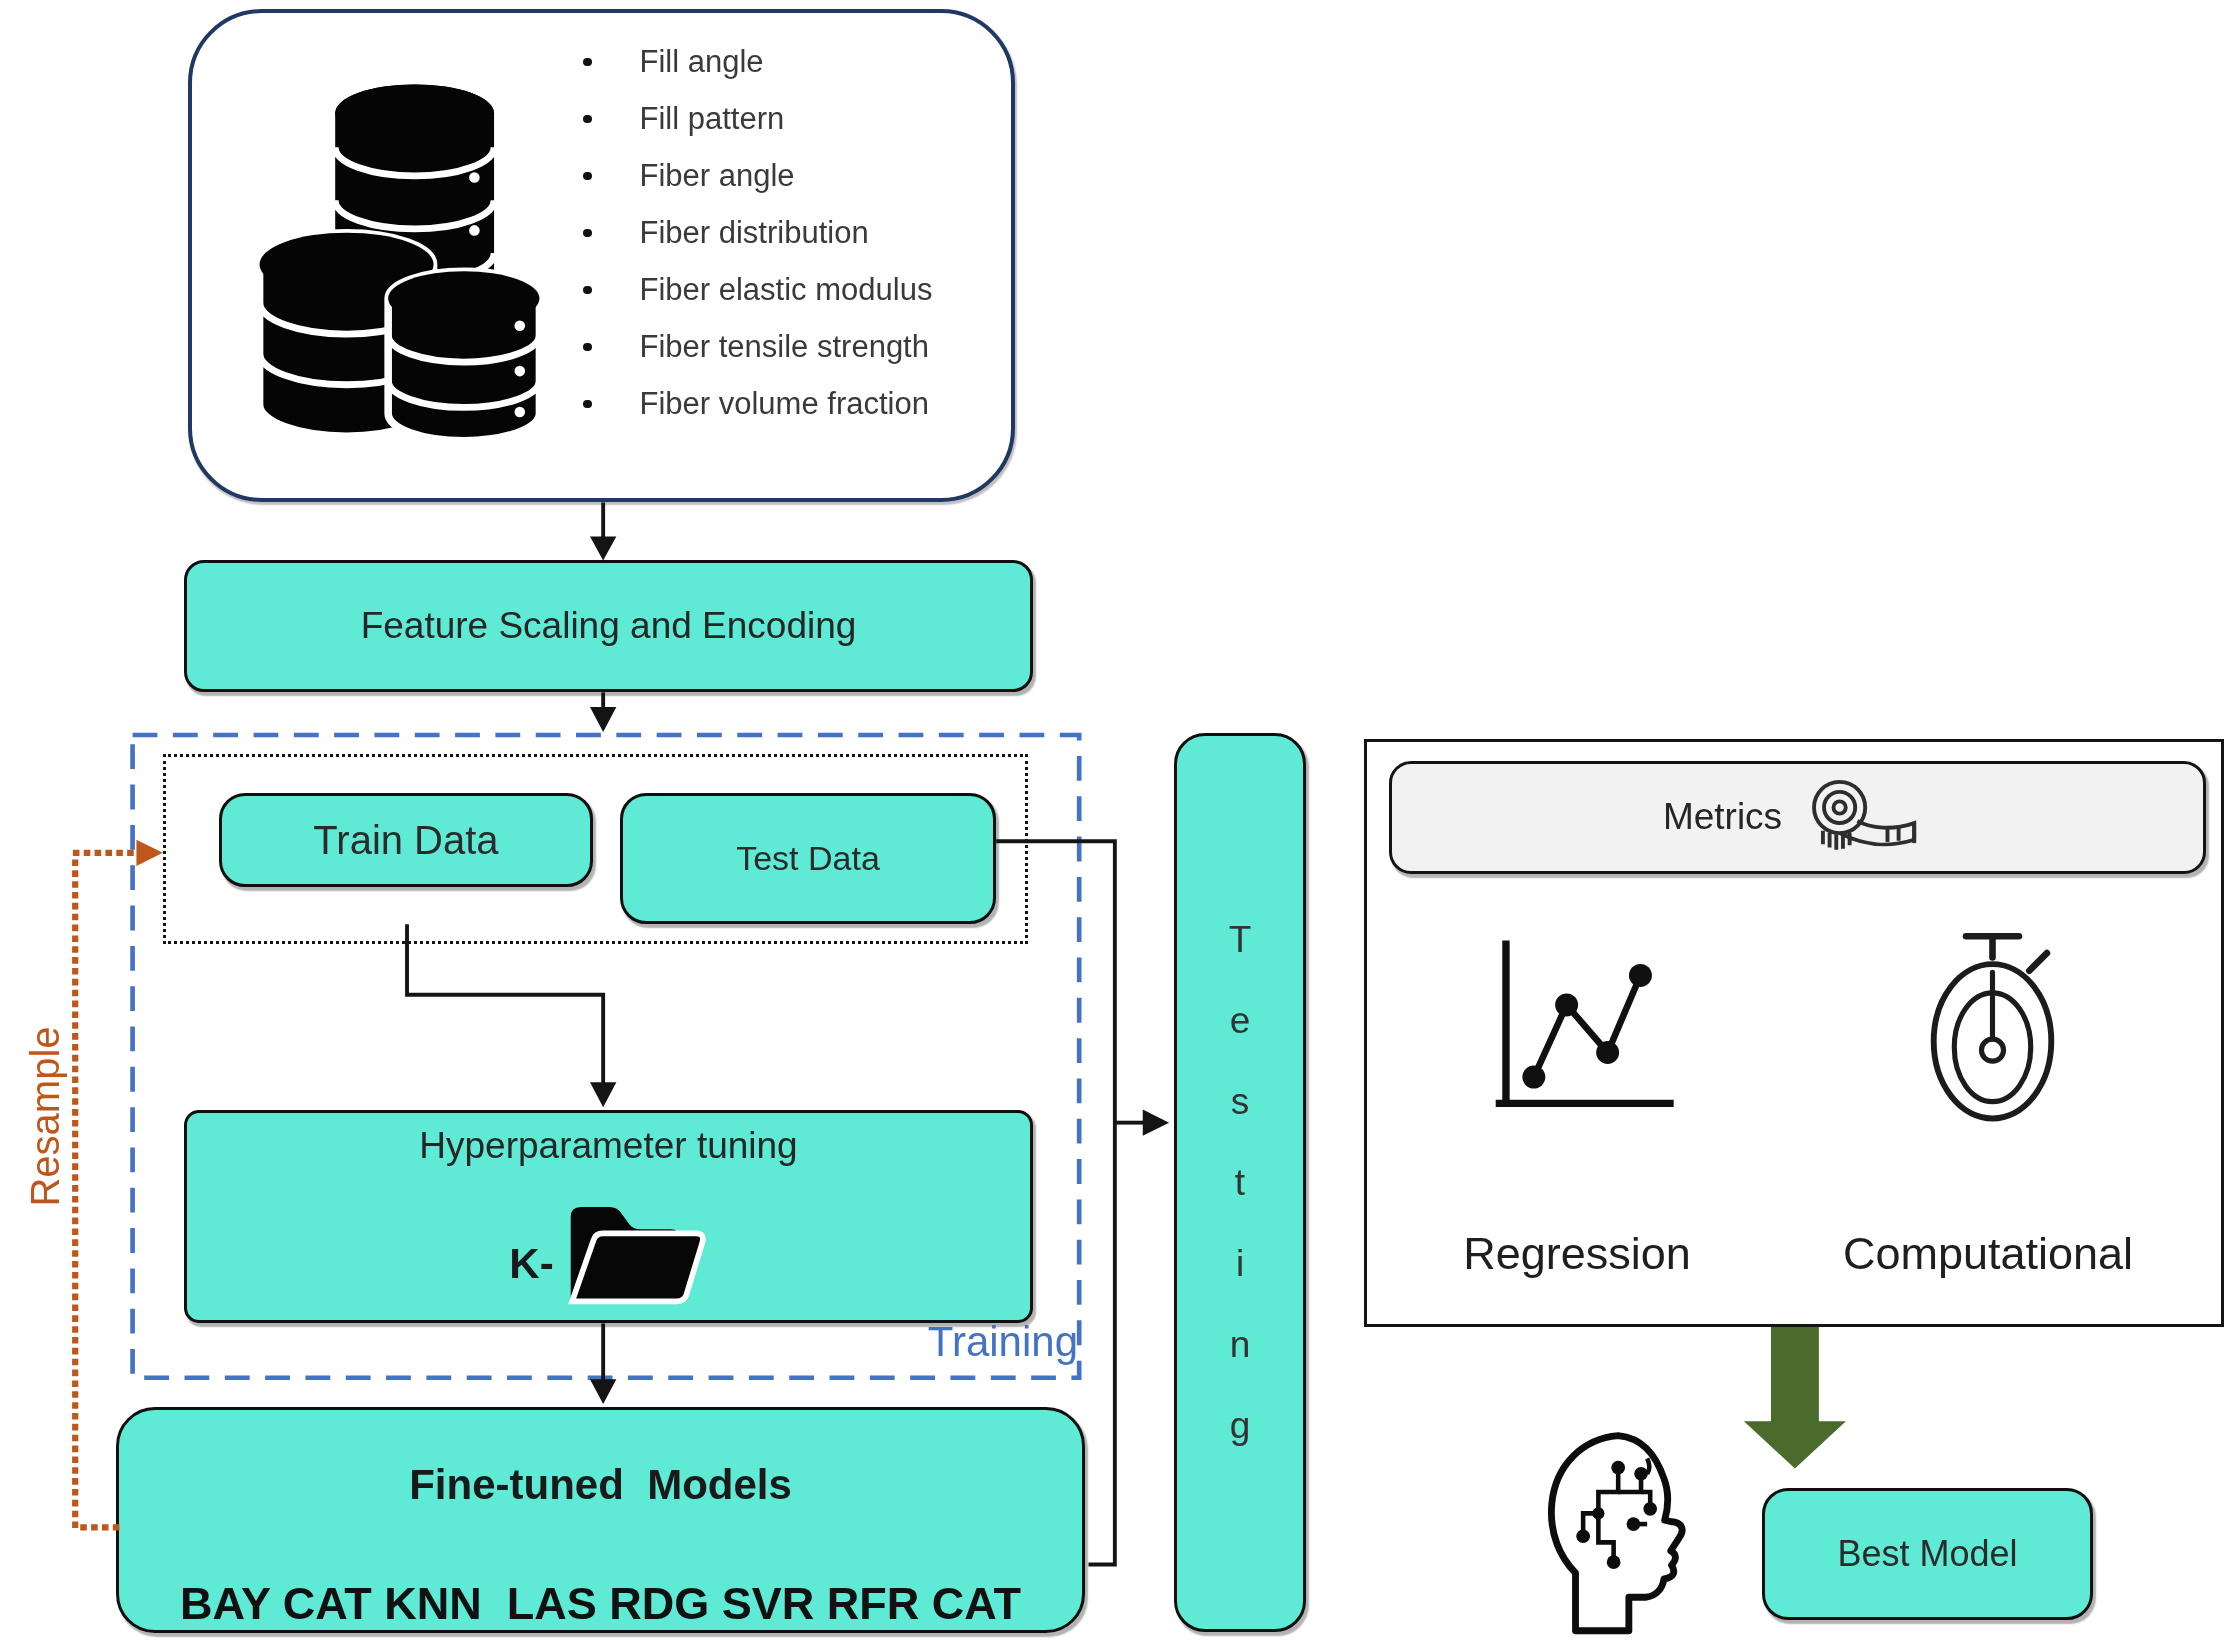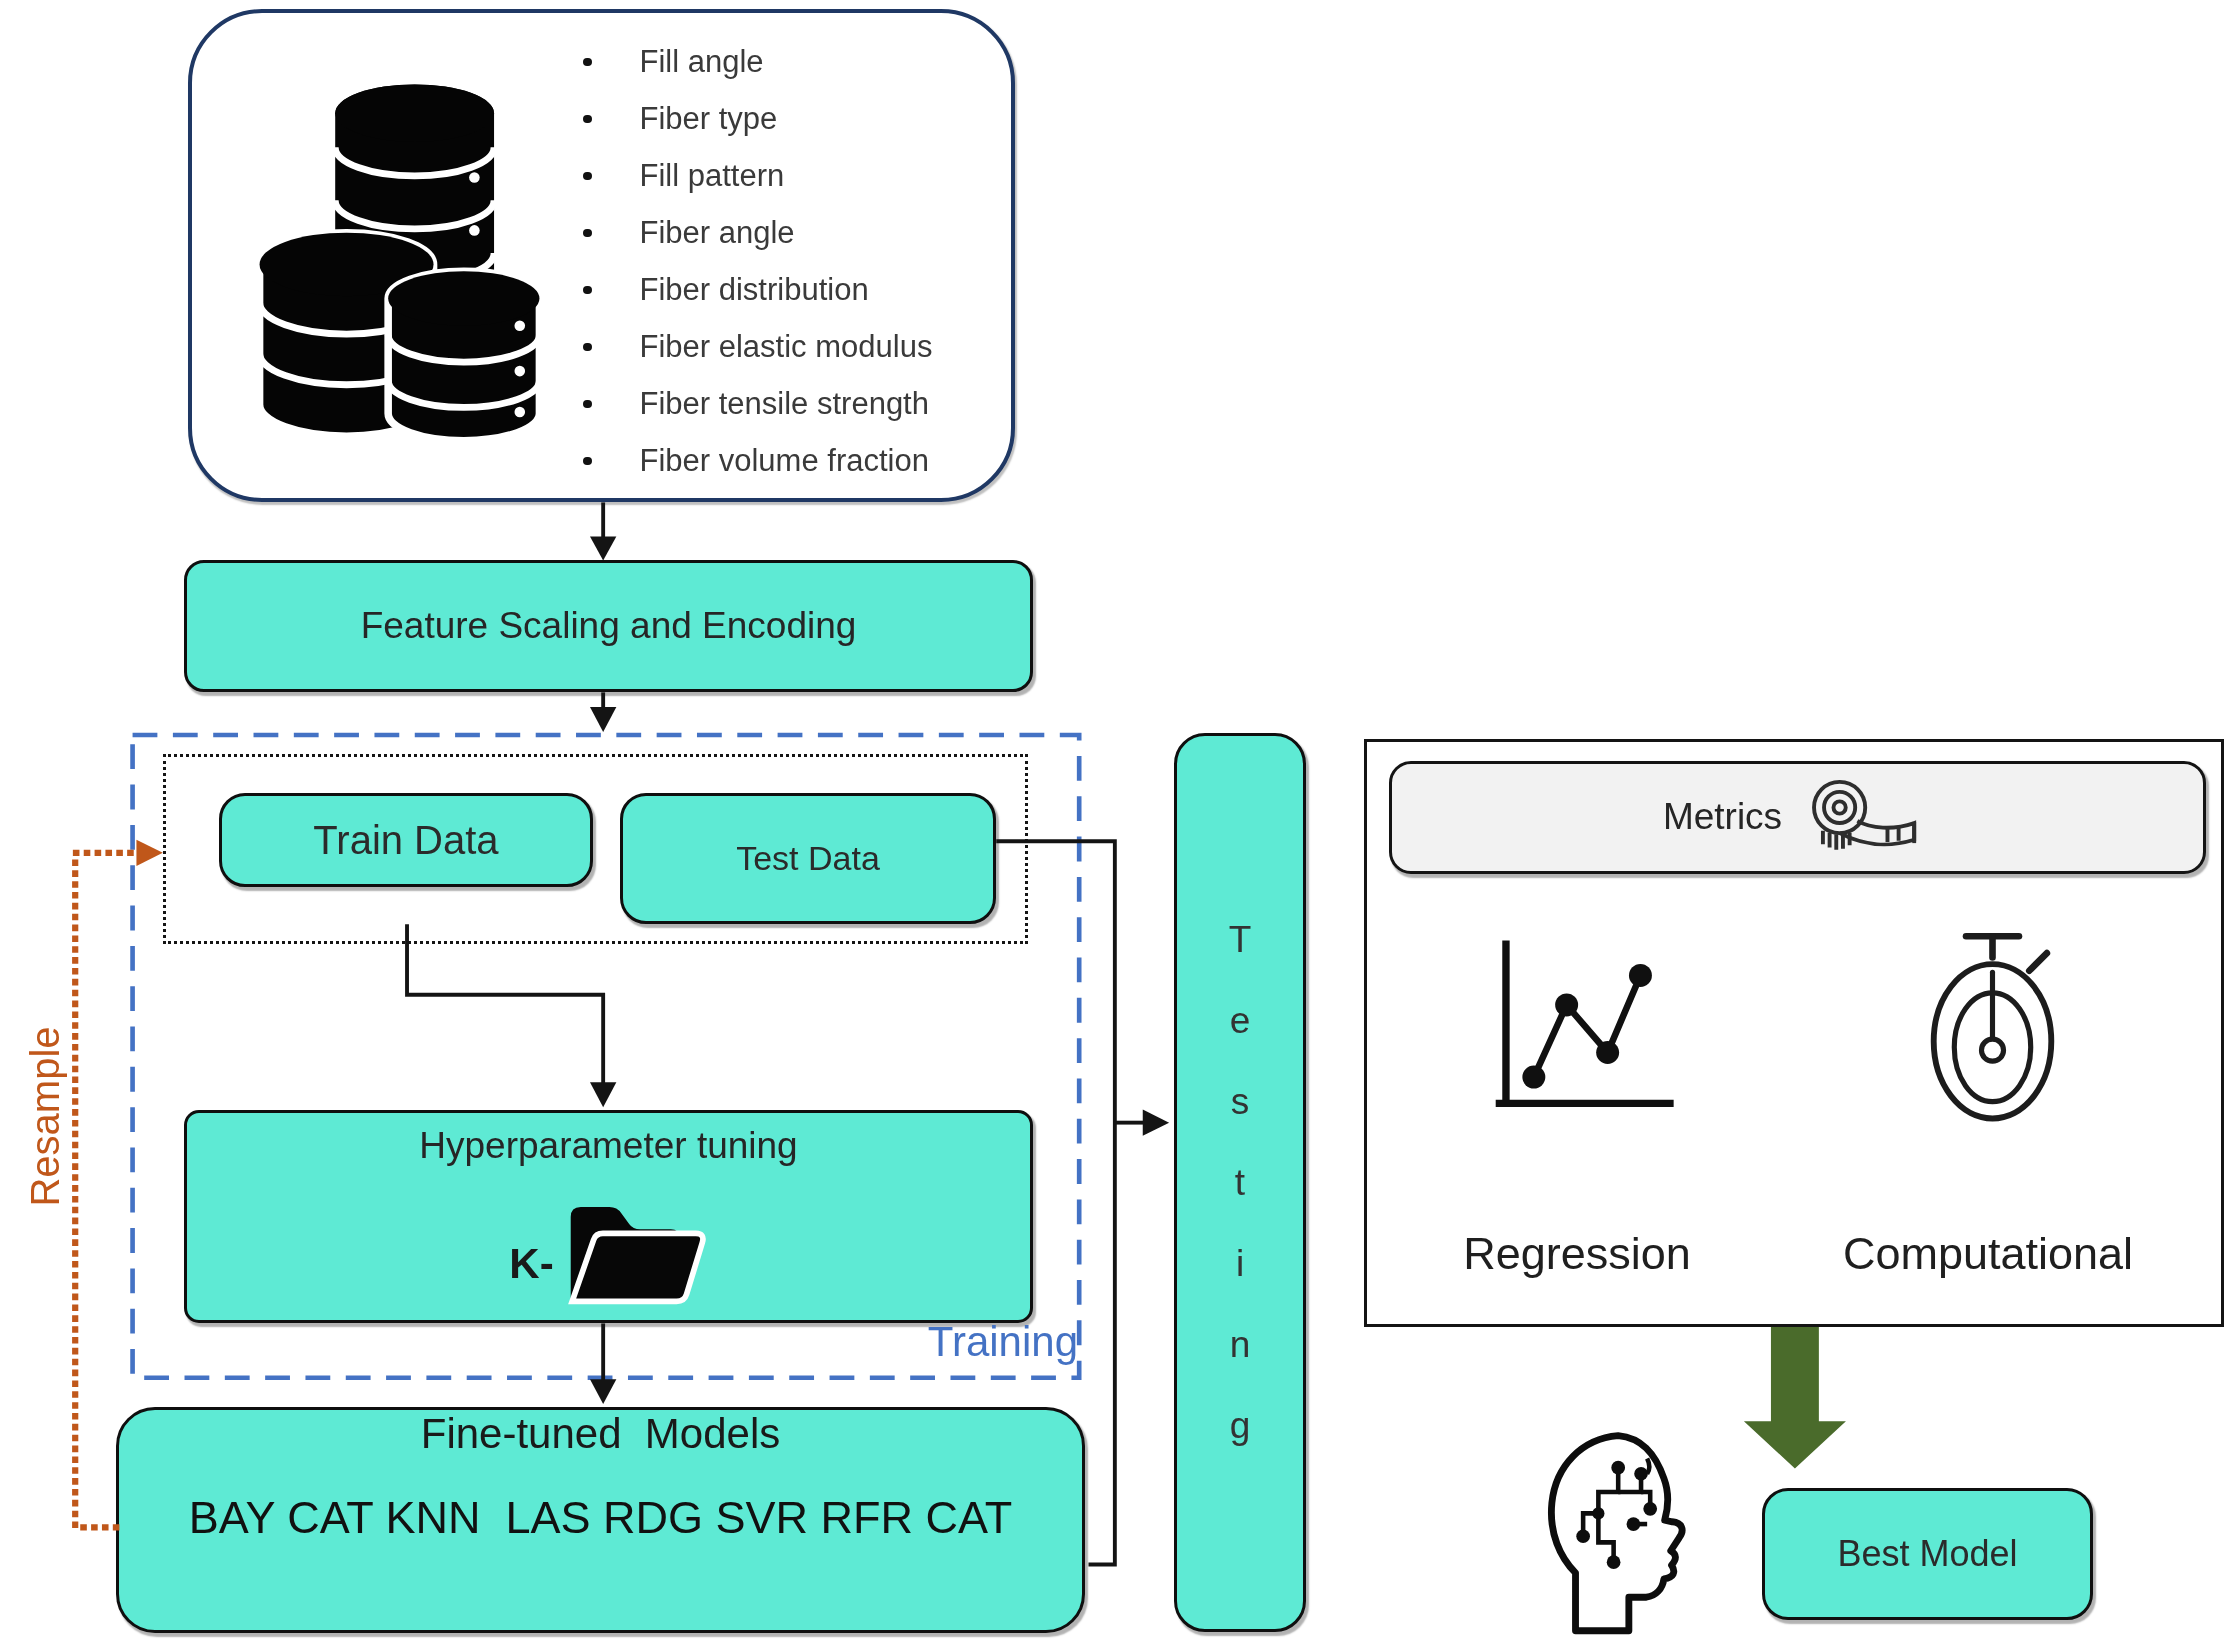--- a/index.html
+++ b/index.html
@@ -24,21 +24,21 @@
   #split-box{position:absolute;left:163px;top:754px;width:865px;height:190px;border:3.9px dotted #141414;}
   #train-box{left:219px;top:793px;width:374px;height:94px;border-radius:26px;font-size:40px;}
   #test-box{left:620px;top:793px;width:376px;height:131px;border-radius:26px;font-size:34px;}
   
   #hyper-box{left:184px;top:1110px;width:849px;height:213px;border-radius:15px;text-decoration:underline;}
   #hyper-title{position:absolute;top:12.4px;left:0;width:100%;text-align:center;font-size:37px;color:#262626;}
   #kfold-row{position:absolute;bottom:12.4px;left:0;width:100%;display:flex;align-items:flex-end;justify-content:center;gap:11px;}
   #kfold-prefix{font-size:42px;font-weight:bold;color:#1a1a1a;padding-bottom:20px;}
   
   #finetuned-box{left:116px;top:1407px;width:969px;height:226px;border-radius:39px;
-      flex-direction:column;justify-content:flex-start;gap:34px;}
+      flex-direction:column;justify-content:space-between;padding-top:51px;gap:34px;font-weight:bold;}
   #finetuned-title{font-size:42px;white-space:pre;color:#1a1a1a;}
   #finetuned-models{font-size:45px;white-space:pre;color:#111;}
   
   #testing-box{left:1174px;top:733px;width:132px;height:899px;border-radius:31px;
       flex-direction:column;gap:39px;font-size:37px;color:#333;}
   
   #metrics-panel{position:absolute;left:1364px;top:739px;width:860px;height:588px;background:#fff;border:3.9px solid #141414;}
   #metrics-header{position:absolute;left:22px;top:18.6px;width:817px;height:113px;background:#f2f2f2;
       border:3.1px solid #141414;border-radius:22px;box-shadow:2.3px 3.1px 1.6px rgba(0,0,0,0.30);
       display:flex;align-items:center;justify-content:center;gap:22px;font-size:37px;color:#262626;}
@@ -99,24 +99,20 @@
         <circle cx="354" cy="336" r="7"></circle>
           <circle cx="354" cy="396" r="7"></circle>
           <circle cx="354" cy="450" r="7"></circle>
       </g>
     </g>
   </svg>
   <div id="feature-list">
     <div class="row">
         <span class="dot"></span>
         <span>Fill angle</span>
-      </div>
-    <div class="row">
-        <span class="dot"></span>
-        <span>Fiber type</span>
       </div>
     <div class="row">
         <span class="dot"></span>
         <span>Fill pattern</span>
       </div>
     <div class="row">
         <span class="dot"></span>
         <span>Fiber angle</span>
       </div>
     <div class="row">

